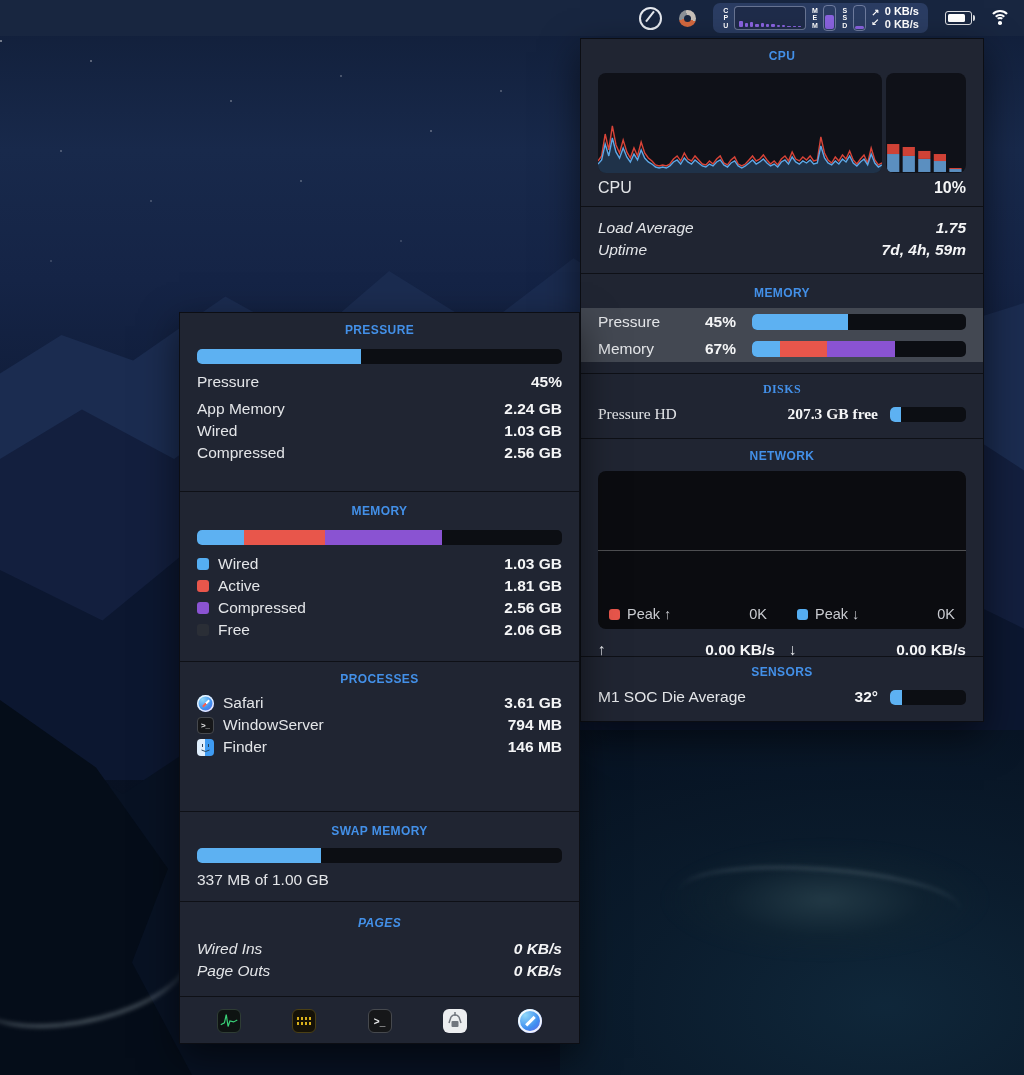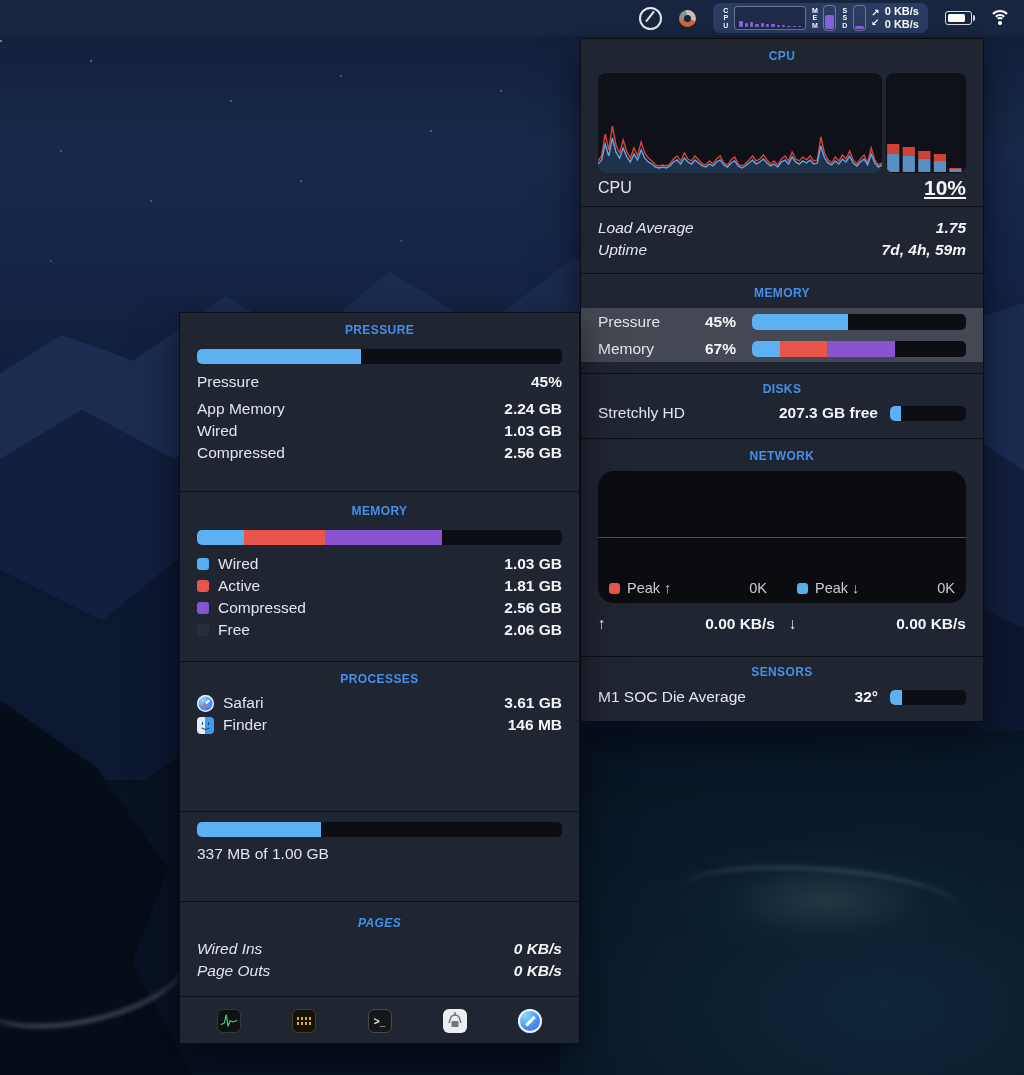--- a/index.html
+++ b/index.html
@@ -74,28 +74,28 @@
   .bar>i{display:block;height:100%;}
   .f-blue{background:#5db1f2;}.f-red{background:#e8564b;}.f-purple{background:#8a53d2;}
   .sw{width:12px;height:12px;border-radius:3px;margin-right:9px;flex:none;}
   .sw.blue{background:#55aef2;}.sw.red{background:#e8564b;}.sw.purple{background:#8a53d2;}.sw.dark{background:#2a2e36;}
 
   
   .charts{display:flex;gap:4px;margin:10px 17px 0;height:100px;}
   .linebox{flex:1;background:#0f1118;border-radius:8px;overflow:hidden;}
   .corebox{width:80px;background:#0f1118;border-radius:8px;overflow:hidden;}
   .chart-cap{display:flex;align-items:center;padding:0 17px;height:26px;margin-top:2px;font-size:16px;}
-  .chart-cap .val{font-size:21px;text-decoration:underline;}
+  .chart-cap .val{font-size:16px;}
   .hlwrap{margin-top:8px;background:rgba(255,255,255,.16);}
   .hlrow{display:flex;align-items:center;height:27px;padding:0 17px;}
   .hlrow .lbl{width:86px;}
   .hlrow .num{width:52px;text-align:right;font-weight:700;color:#f4f5f6;}
   .hlrow .bar{flex:1;margin-left:16px;height:16px;}
   .minibar{width:76px;margin-left:12px;flex:none;}
-  .netbox{margin:8px 17px 0;height:132px;background:#0b0c10;border-radius:16px;position:relative;}
+  .netbox{margin:8px 17px 0;height:158px;background:#0b0c10;border-radius:8px;position:relative;}
   .netbox .mid{position:absolute;left:0;right:0;top:50%;height:1px;background:rgba(255,255,255,.28);}
   .netlegend{position:absolute;left:11px;right:11px;bottom:7px;display:flex;align-items:center;font-size:14.5px;color:#c9cbd0;}
   .netlegend .sw{width:11px;height:11px;margin-right:7px;}
   .netlegend .pk{margin-left:auto;text-align:right;}
   .netlegend .gap{width:16px;flex:none;margin-left:14px;}
   .speeds{display:flex;margin-top:9px;padding:0 17px;height:24px;align-items:center;}
   .speeds .half{flex:1;display:flex;align-items:center;}
   .speeds .half+.half{margin-left:14px;}
   .arrow{color:#e8eaee;}
   
@@ -122,21 +122,21 @@
   .ic-retro i{display:block;height:3px;margin:2.5px 4px;background:repeating-linear-gradient(90deg,#d9b11c 0 2.5px,transparent 2.5px 4px);}
   .ic-term{background:#161719;border:1px solid #46494e;color:#e8e9ea;display:flex;align-items:center;justify-content:center;font-size:10px;font-weight:700;}
   .ic-term::before{content:">_";}
   .ic-claw{background:#eceef0;}
   .ic-compass{border-radius:50%;background:radial-gradient(circle at 30% 25%,#8fd8f8 0%,#3f8ef0 55%,#7a4fe0 100%);
     box-shadow:inset 0 0 0 2px rgba(255,255,255,.9);}
   .ic-compass::after{content:"";position:absolute;left:50%;top:50%;width:2.5px;height:12px;margin:-6px 0 0 -1.25px;
     background:#fff;transform:rotate(45deg);}
   
   .s-press{height:178px;}.s-mem{height:170px;}.s-proc{height:150px;}.s-swap{height:90px;}.s-pages{height:95px;font-style:italic;}.s-tool{height:49px;}
-  .s-cpu{height:167px;}.s-info{height:67px;font-style:italic;}.s-rmem{height:100px;}.s-disk{height:65px;}.s-net{height:218px;}.s-sens{height:67px;}
+  .s-cpu{height:167px;}.s-info{height:67px;font-style:italic;}.s-rmem{height:100px;}.s-disk{height:65px;font-family:Liberation Serif, serif;}.s-net{height:218px;}.s-sens{height:67px;}
   .pt8{padding-top:8px;}.pt10{padding-top:10px;}.pt12{padding-top:12px;}.pt14{padding-top:14px;}
   .mt5{margin-top:5px;}.mt6{margin-top:6px;}.mt7{margin-top:7px;}.mt8{margin-top:8px;}.mt10{margin-top:10px;}.mt12{margin-top:12px;}
   .mx17{margin-left:17px;margin-right:17px;}
 </style>
 </head>
 <body>
 
 <div class="screen">
 
   <div class="wallpaper">
@@ -253,21 +253,21 @@
               <i class="f-blue" style="width: 13%;"></i>
               <i class="f-red" style="width: 22%;"></i>
               <i class="f-purple" style="width: 32%;"></i>
             </span>
         </div>
       </div>
     </div>
     <div class="sec s-disk">
       <div class="hdr pt8">DISKS</div>
       <div class="row mt5" style="height:24px;">
-        <span class="lbl">Stretchly HD</span>
+        <span class="lbl">Pressure HD</span>
         <span class="val">207.3 GB free</span>
         <span class="bar minibar">
             <i class="f-blue" style="width: 14%;"></i>
           </span>
       </div>
     </div>
     <div class="sec s-net">
       <div class="hdr pt10">NETWORK</div>
       <div class="netbox">
         <div class="mid"></div>
@@ -363,36 +363,42 @@
 
     <div class="sec s-proc">
       <div class="hdr pt10">PROCESSES</div>
       <div class="mt6">
         <div class="row">
           <span class="picon compass"></span>
           <span class="lbl">Safari</span>
           <span class="val">3.61 GB</span>
         </div>
         <div class="row">
+          <span class="picon termico"></span>
+          <span class="lbl">WindowServer</span>
+          <span class="val">794 MB</span>
+        </div>
+        <div class="row">
           <span class="picon finder">
               <svg viewBox="0 0 17 17">
                 <g stroke="#26425c" stroke-width="1" fill="none">
                   <line x1="5.5" y1="5" x2="5.5" y2="8"></line>
                   <line x1="11.5" y1="5" x2="11.5" y2="8"></line>
                   <path d="M4.5 11 q4 3 8 0"></path>
                 </g>
               </svg>
             </span>
           <span class="lbl">Finder</span>
           <span class="val">146 MB</span>
         </div>
       </div>
     </div>
 
     <div class="sec s-swap">
+      <div class="hdr pt12">SWAP MEMORY</div>
       <div class="bar mx17 mt10">
           <i class="f-blue" style="width: 34%;"></i>
         </div>
       <div class="row mt6">
         <span class="lbl">337 MB of 1.00 GB</span>
       </div>
     </div>
 
     <div class="sec s-pages">
       <div class="hdr pt14">PAGES</div>

